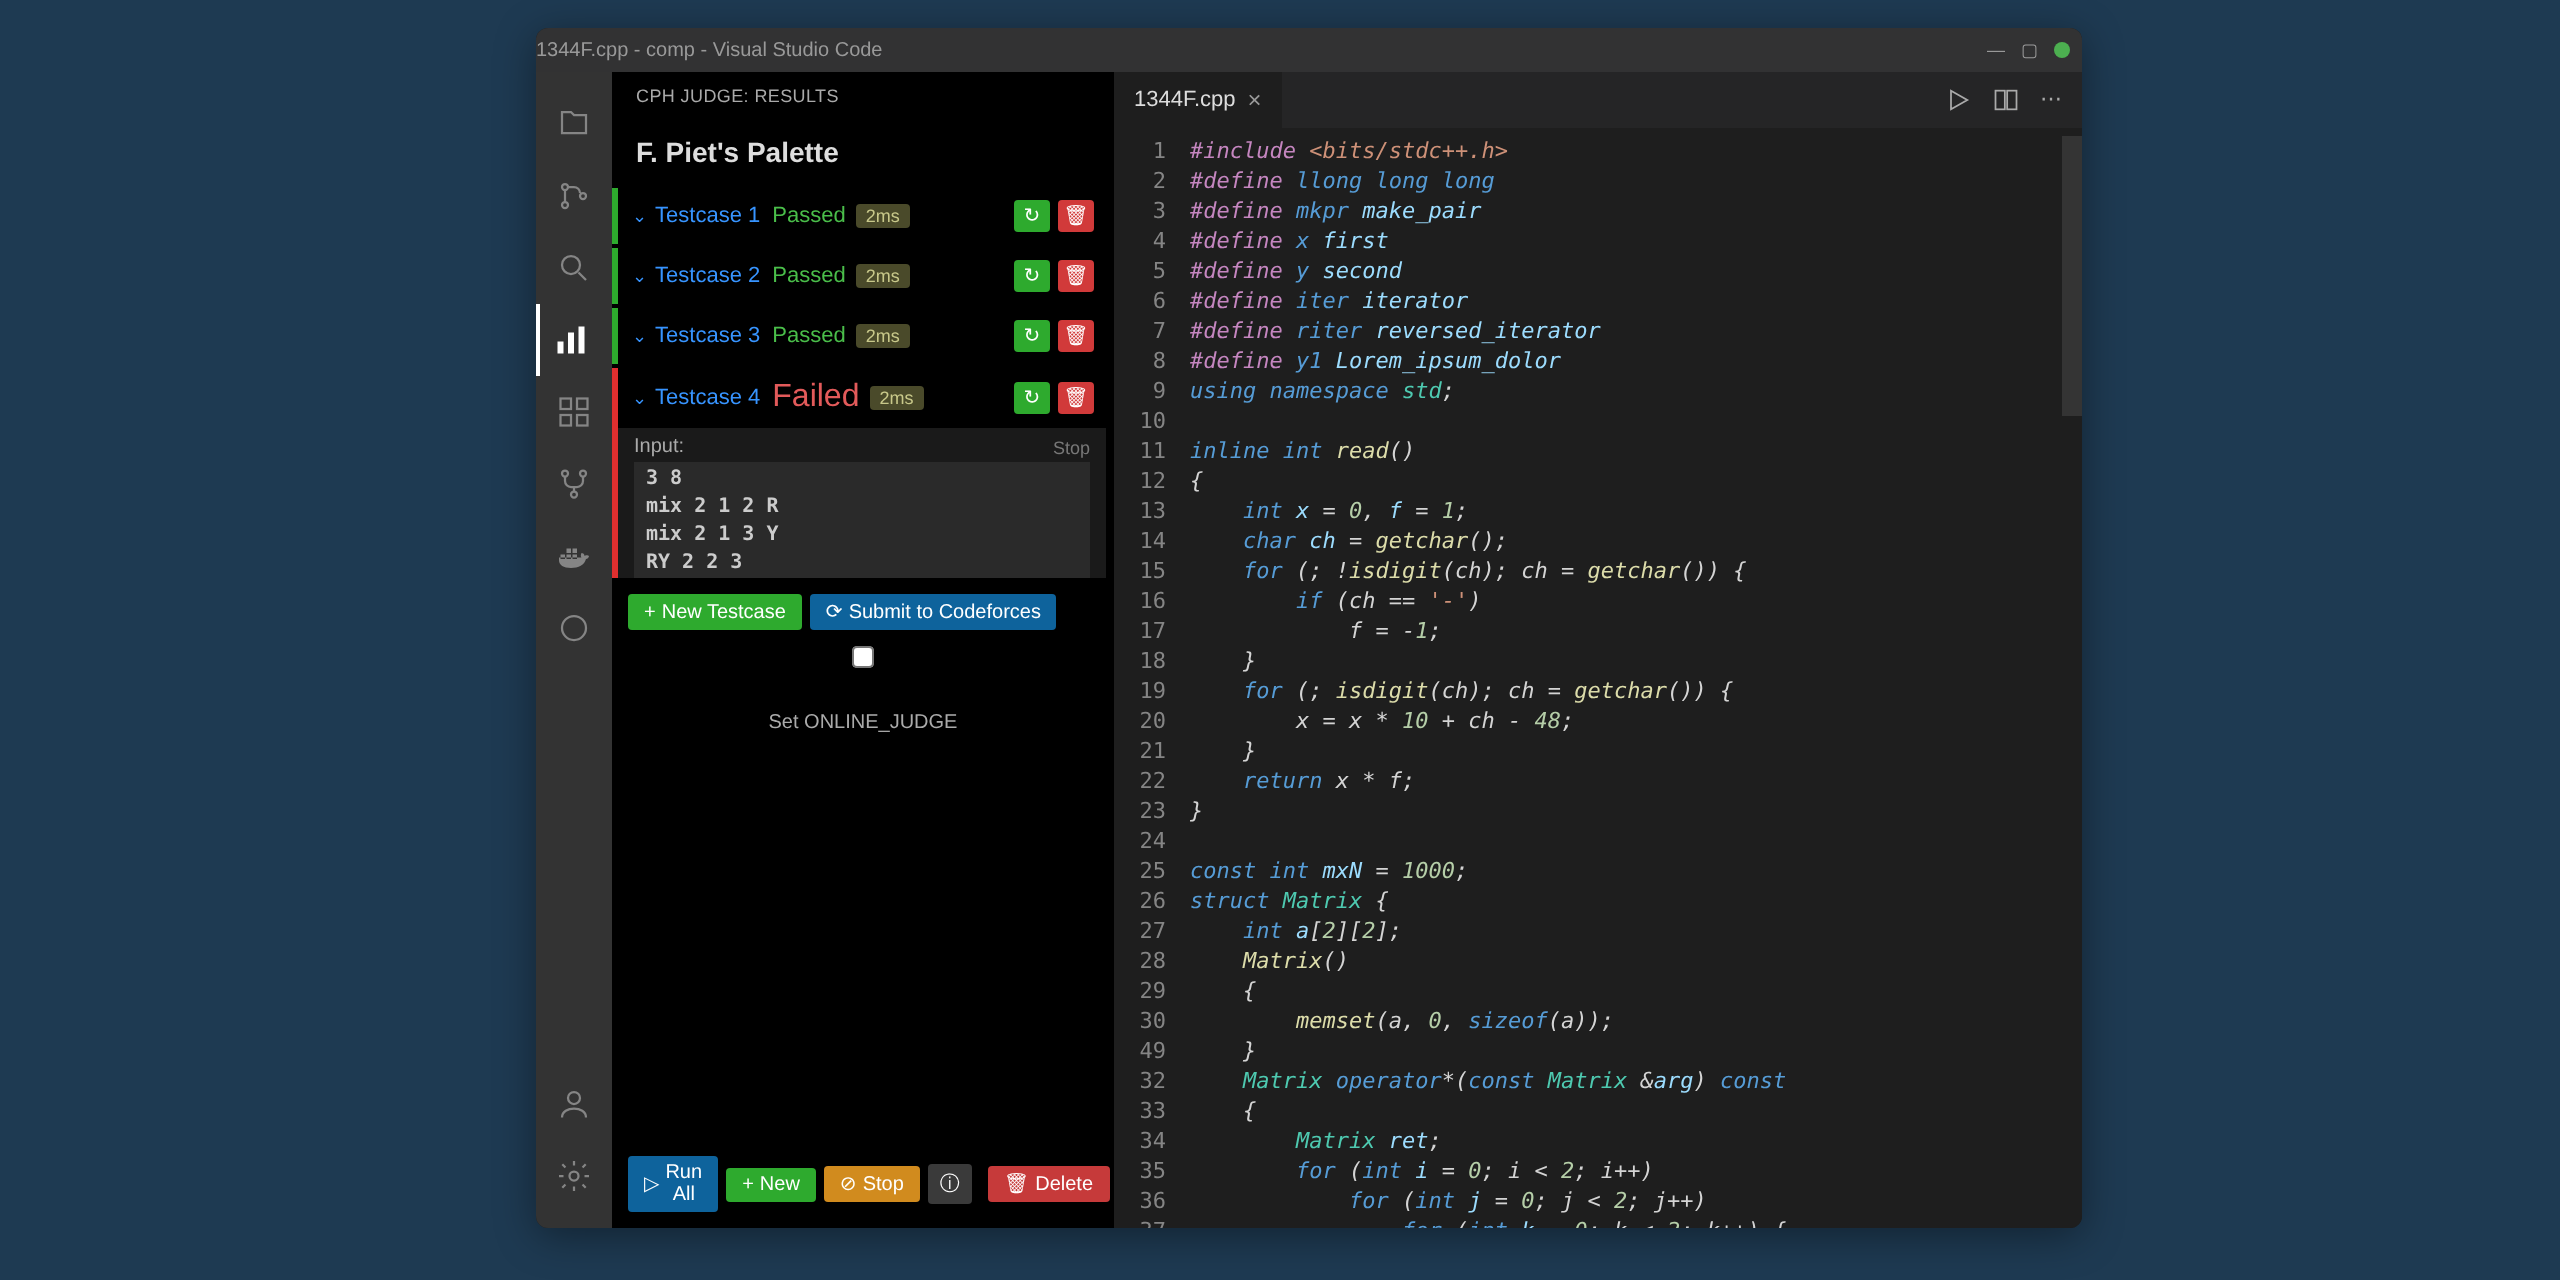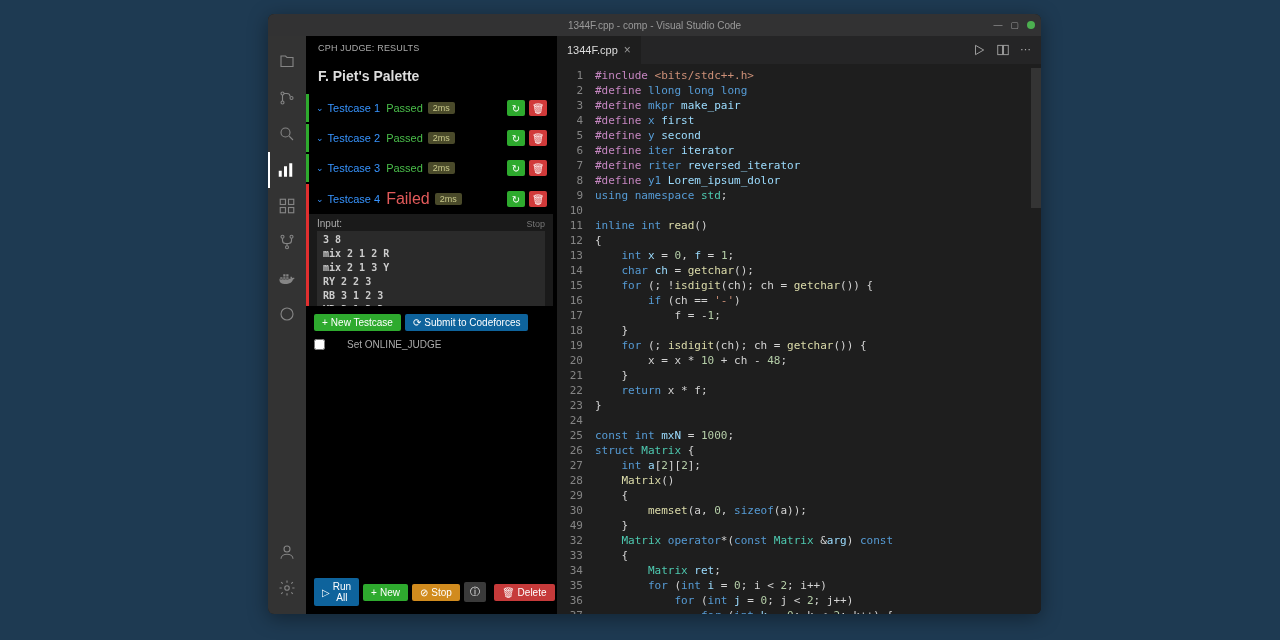--- a/index.html
+++ b/index.html
@@ -1,21 +1,21 @@
 <!DOCTYPE html>
 <html><head>
 <meta charset="utf-8">
 <style>
 * { box-sizing: border-box; margin: 0; padding: 0; }
 body { background: #1e3a52; font-family: -apple-system, BlinkMacSystemFont, "Segoe UI", sans-serif; font-size: 11px; color: #ccc; overflow: hidden; width: 1280px; height: 640px; position: relative; }
 
 .vscode-window { position: absolute; left: 268px; top: 14px; width: 773px; height: 600px; background: #1e1e1e; border-radius: 6px; overflow: hidden; display: flex; flex-direction: column; box-shadow: 0 4px 20px rgba(0,0,0,0.4); }
 
 
-.titlebar { height: 22px; background: #323233; display: flex; align-items: center; justify-content: center; color: #999; font-size: 10px; position: relative; }
+.titlebar { height: 22px; background: #323233; display: flex; align-items: center; color: #999; font-size: 10px; position: relative; }
 .titlebar-actions { position: absolute; right: 6px; display: flex; gap: 8px; align-items: center; }
 .titlebar-dot { width: 8px; height: 8px; border-radius: 50%; }
 .tb-min { color: #999; font-size: 9px; }
 
 
 .main { flex: 1; display: flex; min-height: 0; }
 
 
 .activity-bar { width: 38px; background: #333333; display: flex; flex-direction: column; align-items: center; padding-top: 8px; gap: 0; }
 .activity-item { width: 38px; height: 36px; display: flex; align-items: center; justify-content: center; color: #858585; cursor: pointer; position: relative; }
@@ -52,37 +52,37 @@
 .tc-pre { color: #ccc; font-family: "Consolas", monospace; font-size: 10px; white-space: pre; line-height: 1.4; background: #2a2a2a; padding: 2px 6px; margin-top: 2px; font-weight: bold; }
 
 .sidebar-buttons { padding: 8px; display: flex; gap: 4px; flex-wrap: wrap; }
 .btn { padding: 3px 8px; border-radius: 2px; font-size: 10px; color: #fff; cursor: pointer; display: inline-flex; align-items: center; gap: 3px; border: none; }
 .btn-green { background: #2eaa2e; }
 .btn-blue { background: #0e639c; }
 .btn-orange { background: #d18b1e; }
 .btn-red { background: #c63a3a; }
 .btn-grey { background: #3a3a3a; }
 
-.checkbox-row { padding: 0 8px 8px; display: flex; align-items: center; gap: 22px; color: #aaa; font-size: 10px; }
+.checkbox-row { padding: 0 8px 8px; display: flex; align-items: center; gap: 22px; color: #aaa; font-size: 10px; flex-direction: column; }
 .checkbox-row input { width: 11px; height: 11px; }
 
 .bottom-bar { padding: 8px; display: flex; gap: 4px; align-items: center; }
 .bottom-bar .spacer { flex: 1; }
 
 
 .editor-area { flex: 1; display: flex; flex-direction: column; background: #1e1e1e; min-width: 0; }
 .tab-bar { height: 28px; background: #252526; display: flex; align-items: center; }
 .tab { height: 28px; background: #1e1e1e; display: flex; align-items: center; padding: 0 10px; gap: 6px; color: #ddd; font-size: 11px; border-right: 1px solid #252526; }
 .tab-close { color: #999; cursor: pointer; font-size: 12px; }
 .tab-actions { margin-left: auto; display: flex; gap: 10px; padding-right: 10px; color: #aaa; }
 
 .editor { flex: 1; display: flex; overflow: hidden; font-family: "Consolas", "Monaco", monospace; font-size: 11px; line-height: 15px; position: relative; }
 .gutter { width: 38px; text-align: right; color: #858585; padding-right: 12px; padding-top: 4px; user-select: none; }
 .code { flex: 1; padding-top: 4px; white-space: pre; color: #d4d4d4; overflow: hidden; }
-.code-line { height: 15px; }
+.code-line { height: 15px; font-style: italic; }
 .gutter-line { height: 15px; }
 
 
 .c-pre { color: #c586c0; } 
 .c-inc { color: #ce9178; } 
 .c-key { color: #569cd6; } 
 .c-type { color: #569cd6; }
 .c-func { color: #dcdcaa; }
 .c-num { color: #b5cea8; }
 .c-str { color: #ce9178; }

